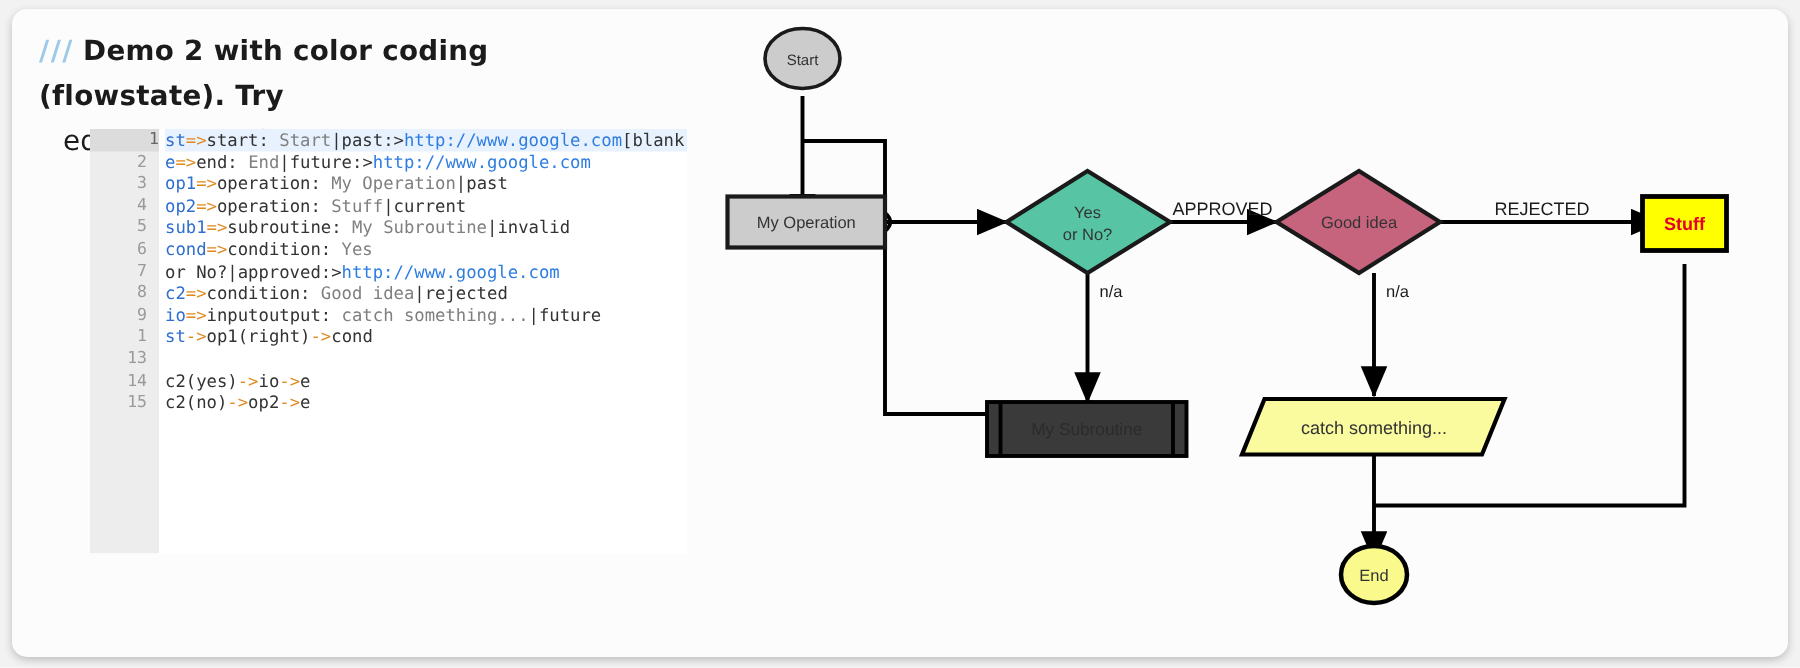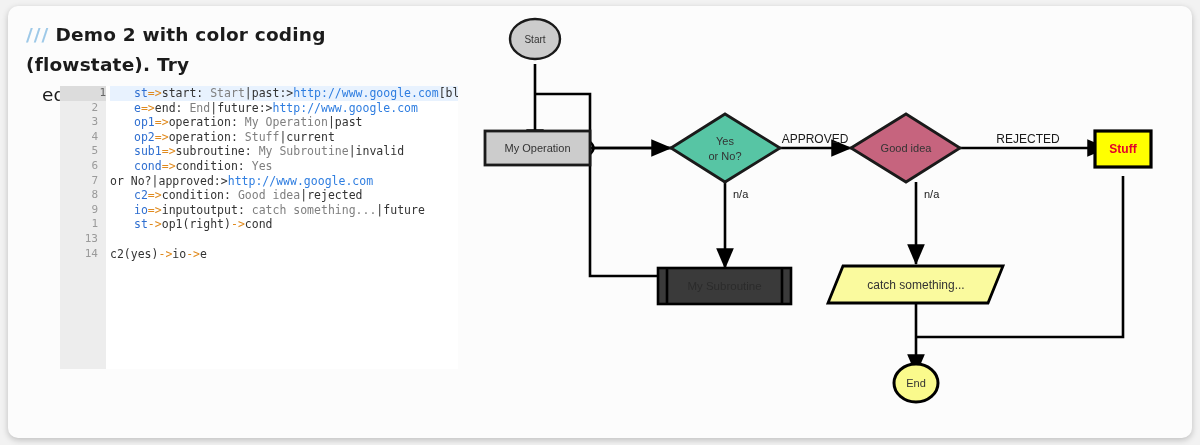--- a/index.html
+++ b/index.html
@@ -44,21 +44,21 @@
     position:absolute;left:0;top:0;width:38px;text-align:right;
     color:#9a9a9a;font-size:11px;
   }
   .ln .src{position:absolute;left:50px;top:0;color:#333;}
   .ln.active .num{background:#dcdcdc;color:#666;width:46px;
      padding-right:0;box-sizing:border-box;padding-left:0;text-align:right;
      text-indent:-8px;}
   .ln.active .src{background:#e8f2fe;}
   .ln.active::after{content:"";position:absolute;left:46px;right:0;top:0;bottom:0;
      background:#e8f2fe;z-index:-1;}
-  .k{color:#2f6fd0;padding-left:24px;}      
+  .k{color:#2f6fd0;}      
   .o{color:#e08a1e;}      
   .u{color:#2e7de0;text-align:center;}      
   .g{color:#7f7f7f;}         
 
   
   #chartwrap{position:absolute;left:455px;top:0;width:729px;height:432px;}
   svg{display:block;}
   .nlabel{font-family:"Liberation Sans",sans-serif;font-size:11px;fill:#333;}
   .nlabel.small{font-size:10px;}
   .elabel{font-family:"Liberation Sans",sans-serif;font-size:12px;fill:#1a1a1a;}
@@ -88,20 +88,21 @@
           <div class="ln"><span class="num">3</span><span class="src"><span class="k">op1</span><span class="o">=&gt;</span>operation: <span class="g">My Operation</span>|past</span></div>
           <div class="ln"><span class="num">4</span><span class="src"><span class="k">op2</span><span class="o">=&gt;</span>operation: <span class="g">Stuff</span>|current</span></div>
           <div class="ln"><span class="num">5</span><span class="src"><span class="k">sub1</span><span class="o">=&gt;</span>subroutine: <span class="g">My Subroutine</span>|invalid</span></div>
           <div class="ln"><span class="num">6</span><span class="src"><span class="k">cond</span><span class="o">=&gt;</span>condition: <span class="g">Yes</span></span></div>
           <div class="ln"><span class="num">7</span><span class="src">or No?|approved:&gt;<span class="u">http://www.google.com</span></span></div>
           <div class="ln"><span class="num">8</span><span class="src"><span class="k">c2</span><span class="o">=&gt;</span>condition: <span class="g">Good idea</span>|rejected</span></div>
           <div class="ln"><span class="num">9</span><span class="src"><span class="k">io</span><span class="o">=&gt;</span>inputoutput: <span class="g">catch something...</span>|future</span></div>
           <div class="ln"><span class="num">1</span><span class="src"><span class="k">st</span><span class="o">-&gt;</span>op1(right)<span class="o">-&gt;</span>cond</span></div>
           <div class="ln"><span class="num">13</span></div>
           <div class="ln"><span class="num">14</span><span class="src">c2(yes)<span class="o">-&gt;</span>io<span class="o">-&gt;</span>e</span></div>
+          <div class="ln"><span class="num">15</span><span class="src">c2(no)<span class="o">-&gt;</span>op2<span class="o">-&gt;</span>e</span></div>
         </div>
     </div>
   </div>
 
   <div id="chartwrap">
     <svg width="729" height="432" viewBox="0 0 729 432">
       <defs>
         <marker id="ah" markerWidth="9" markerHeight="9" refX="7.6" refY="3.4" orient="auto" markerUnits="strokeWidth">
           <path d="M0,0 L8,3.4 L0,6.8 z" fill="#000"></path>
         </marker>

